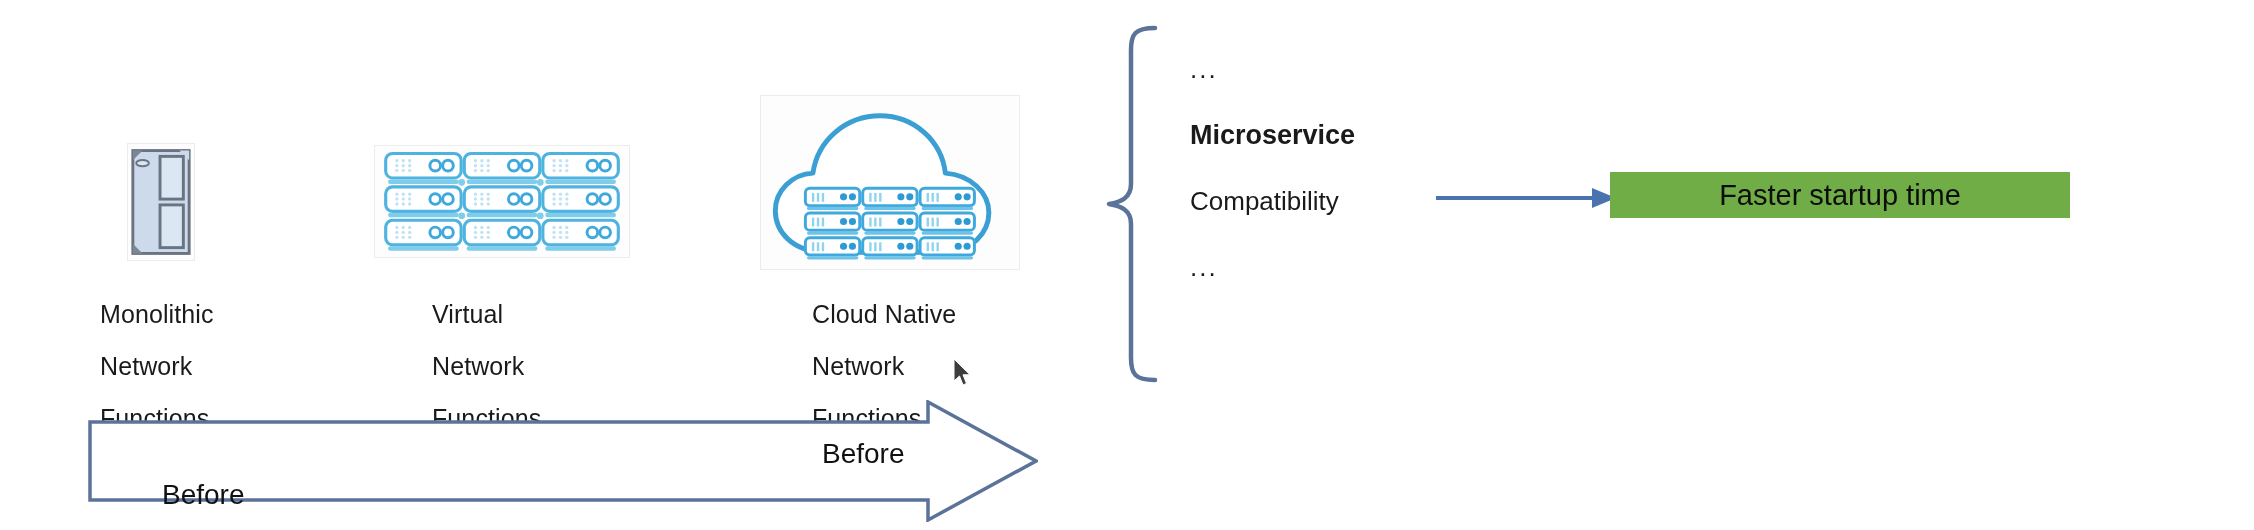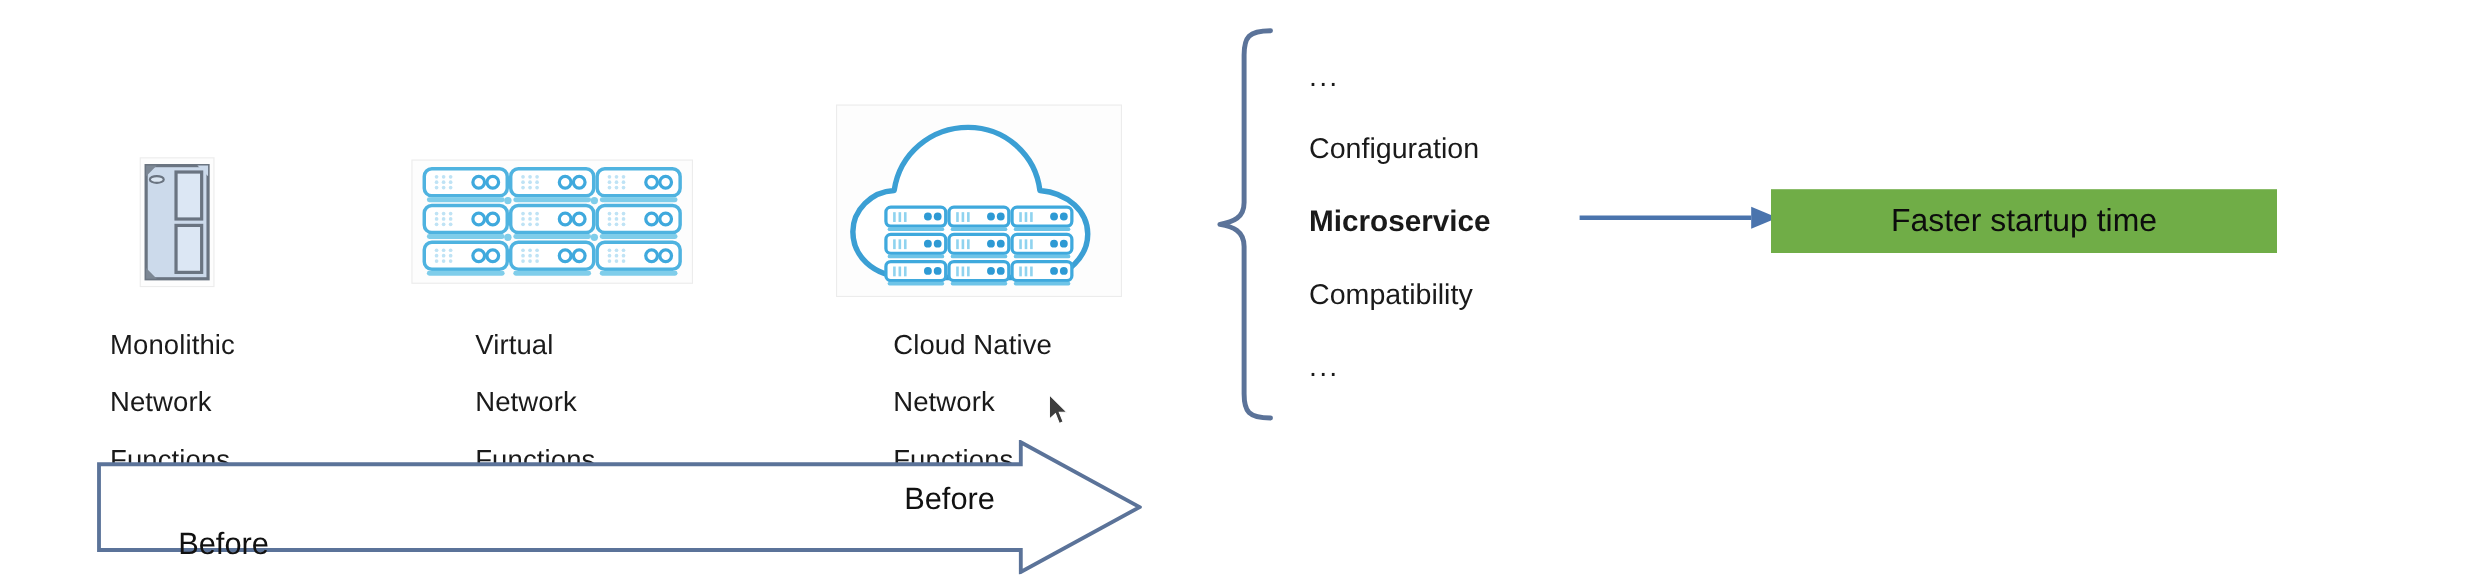--- a/index.html
+++ b/index.html
@@ -105,21 +105,21 @@
     height: 40px;
   }
   #connector-arrow svg { display:block; width:100%; height:100%; }
 
   
   #result-box {
     position: absolute;
     left: 1610px;
     top: 172px;
     width: 460px;
-    height: 58px;
+    height: 46px;
     background: #70ad47;
     display: flex;
     align-items: center;
     justify-content: center;
   }
   #result-box-label {
     font-size: 29px;
     color: #0d0d0d;
     line-height: 1;
   }
@@ -269,21 +269,20 @@
                L 58 160
                C 58 174 48 178 36 180
                C 48 182 58 186 58 200
                L 58 334
                C 58 350 62 356 82 356" fill="none" stroke="#5b7399" stroke-width="4.5" stroke-linecap="round" stroke-linejoin="round"></path>
     </svg>
   </div>
 
   <div id="attr-list">
     <div class="attr-item dots">...</div>
-    <div class="attr-item">Configuration</div>
     <div class="attr-item bold">Microservice</div>
     <div class="attr-item">Compatibility</div>
     <div class="attr-item dots">...</div>
   </div>
 
   <div id="connector-arrow">
     <svg viewBox="0 0 185 40" xmlns="http://www.w3.org/2000/svg">
       <line x1="2" y1="20" x2="158" y2="20" stroke="#4a74ad" stroke-width="4"></line>
       <path d="M158 10 L182 20 L158 30 Z" fill="#4a74ad"></path>
     </svg>

